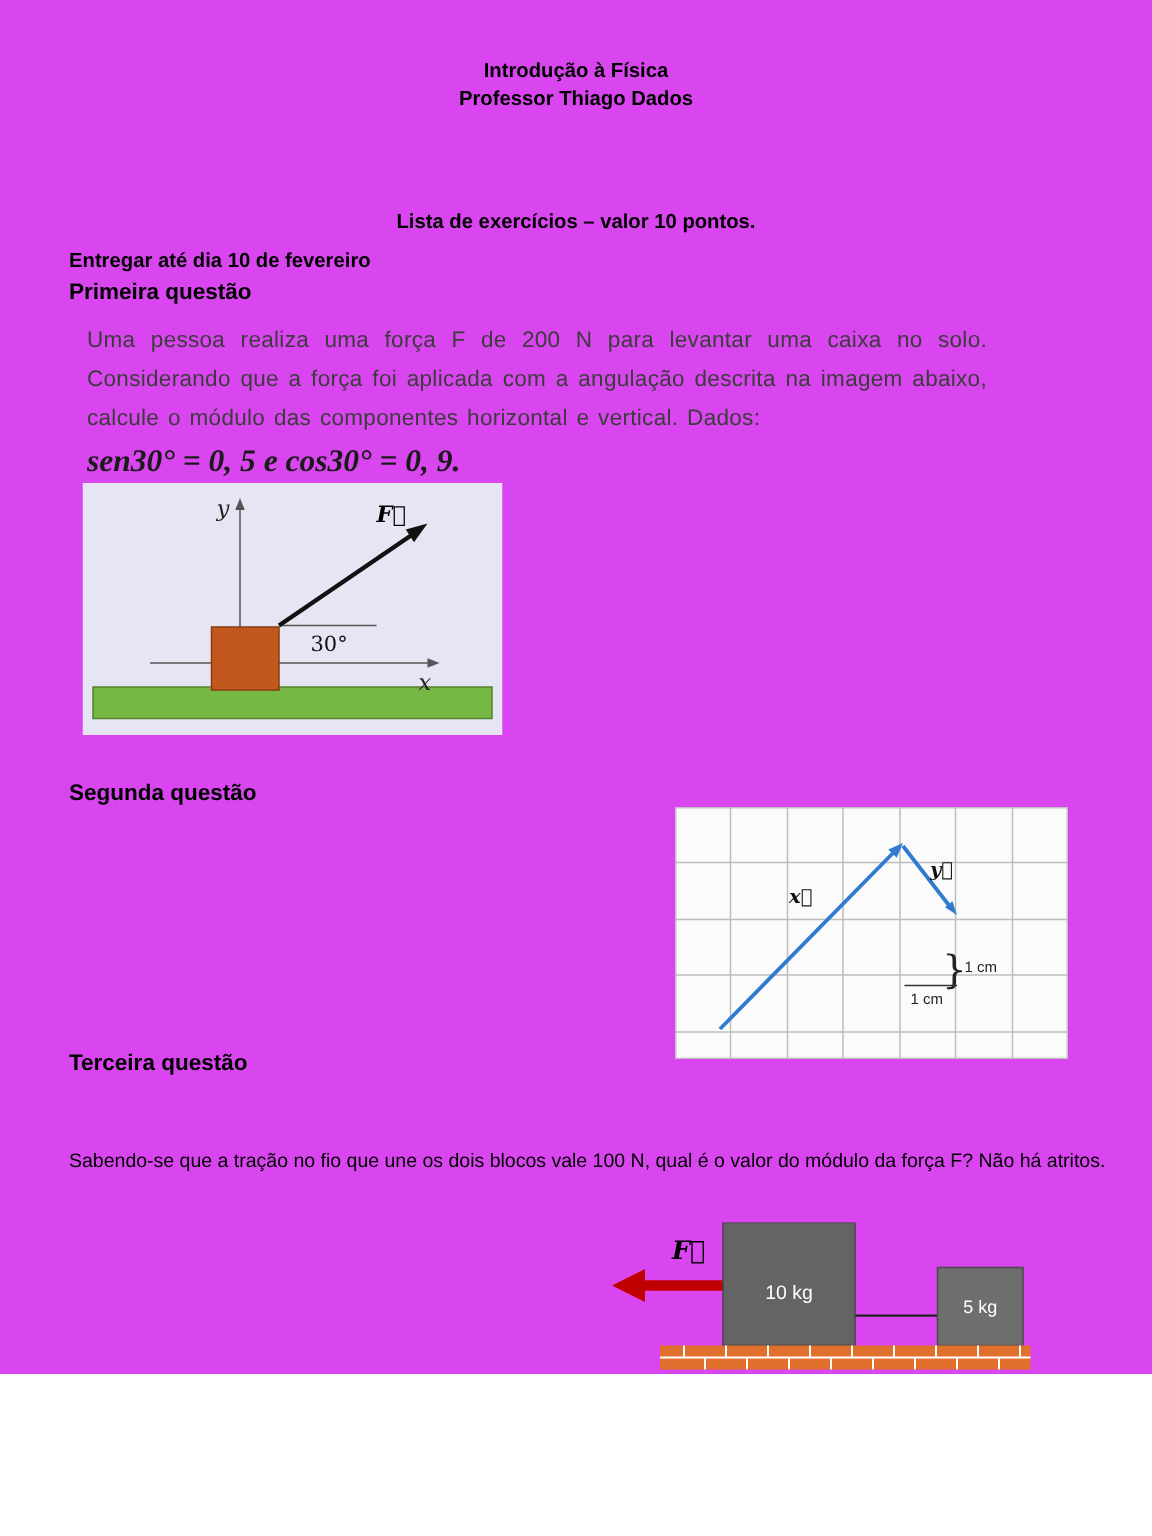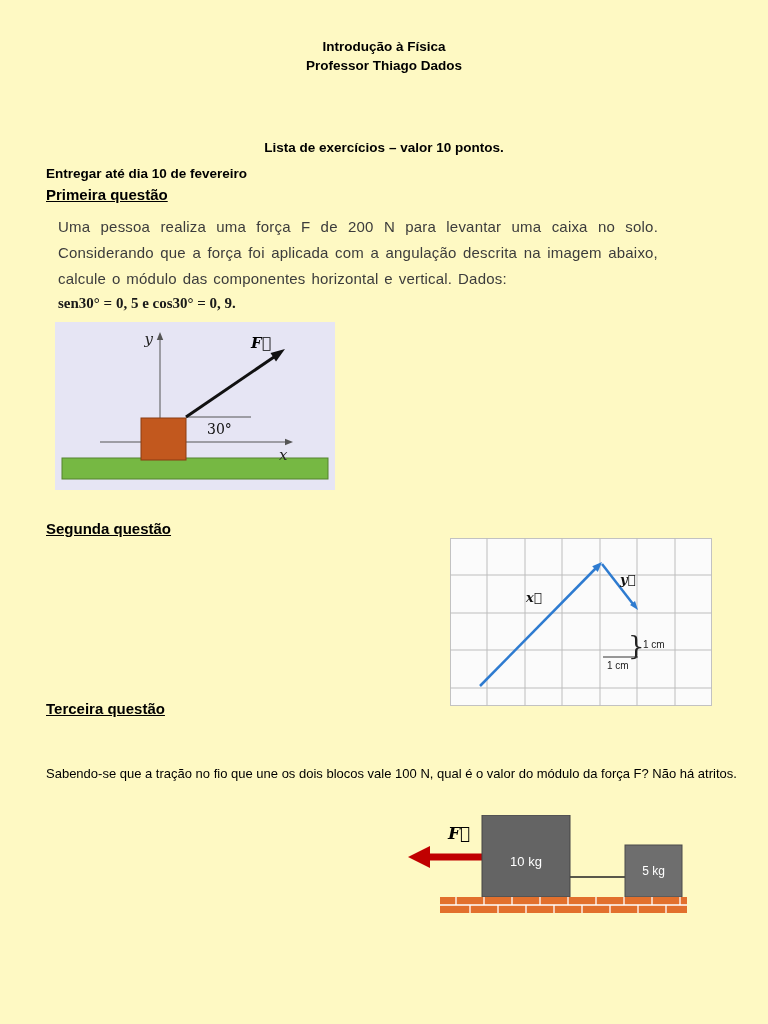--- a/index.html
+++ b/index.html
@@ -1,32 +1,32 @@
 <!DOCTYPE html>
 <html><head>
 <meta charset="utf-8">
 <style>
   html,body { margin:0; padding:0; background:#ffffff; }
   body { font-family:"Liberation Sans","DejaVu Sans",sans-serif; color:#000; }
-  .page { position:relative; width:768px; height:1024px; margin:0 auto; background:#fef9c3; overflow:hidden; }
+  .page { position:relative; width:768px; height:916px; margin:0 auto; background:#d946ef; overflow:hidden; }
 
   .doc-header { position:absolute; top:38px; left:0; width:100%; text-align:center;
                 font-weight:bold; font-size:13.5px; line-height:18.5px; }
   .list-title { position:absolute; top:112px; left:0; width:100%; text-align:center;
                 font-weight:bold; font-size:13.5px;margin-top:28px; }
   .deadline   { position:absolute; top:166px; left:46px; font-weight:bold; font-size:13.5px; }
 
   .qheading { position:absolute; left:46px; margin:0; font-size:15px; font-weight:bold;
-              text-decoration:underline; }
+              }
 
   .q1-text { position:absolute; left:58px; top:214px; width:600px; }
   .q1-body { margin:0; font-size:15px; line-height:26px; text-align:justify;
              color:#3c3c3c; letter-spacing:0.2px; word-spacing:1.5px; }
-  .q1-math { font-family:"Liberation Serif","DejaVu Serif",serif; 
-             font-weight:bold; font-size:15px; color:#1a1a1a; margin-top:3px; }
+  .q1-math { font-family:"Liberation Serif","DejaVu Serif",serif; font-style:italic;
+             font-weight:bold; font-size:21px; color:#1a1a1a; margin-top:3px; }
 
   .figure1 { position:absolute; left:55px;  top:322px; }
   .figure2 { position:absolute; left:450px; top:538px; }
   .figure3 { position:absolute; left:400px; top:815px; }
 
   .q2-body { position:absolute; left:46px; top:545px; width:394px;
              font-size:13px; line-height:21px; margin:0; }
   .q3-body { position:absolute; left:46px; top:764px; width:706px;
              font-size:13px; line-height:20px; margin:0; }
 

